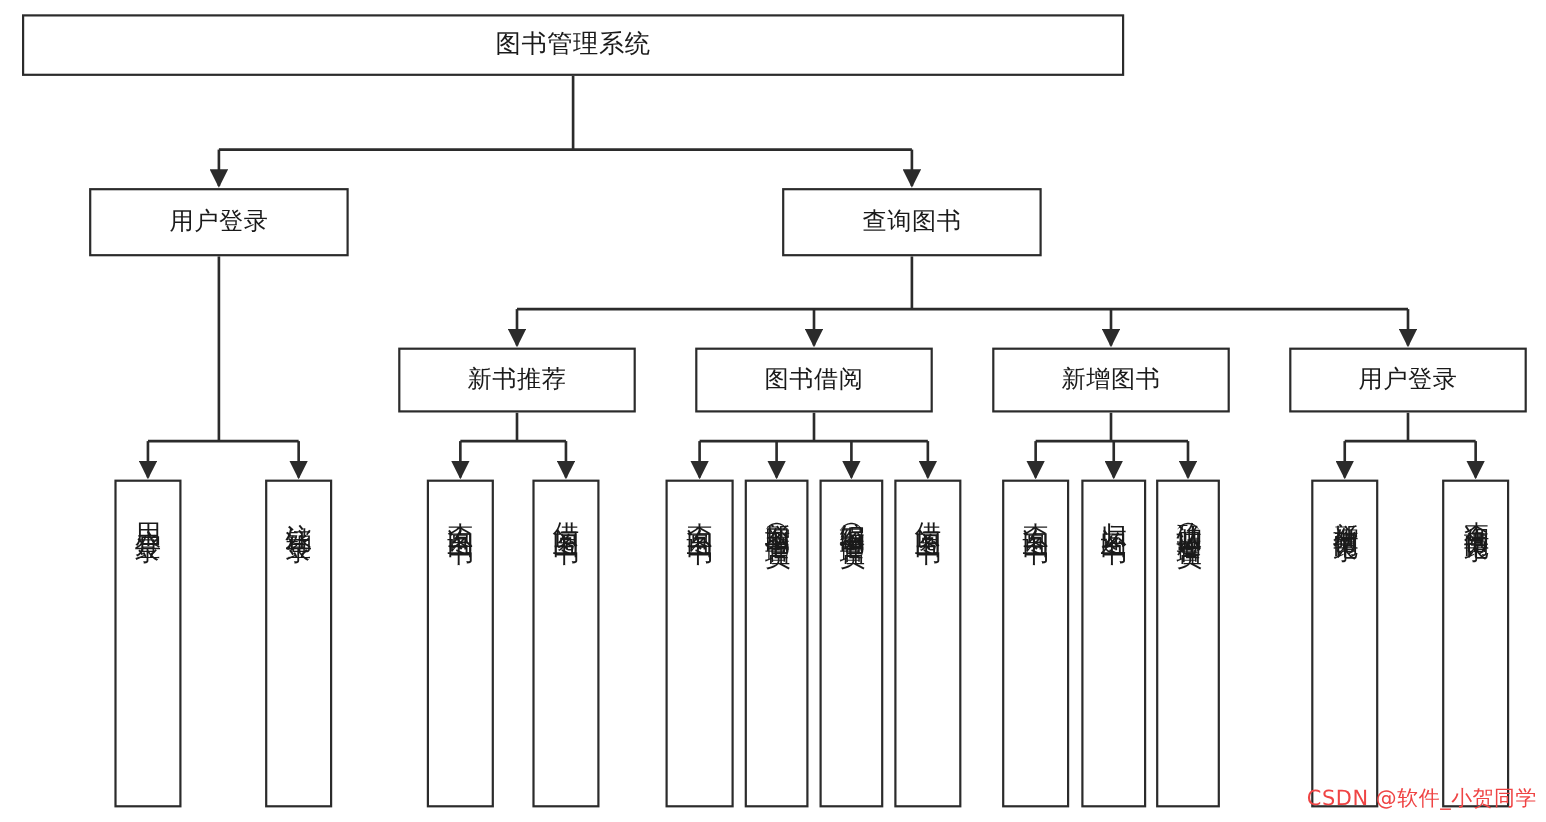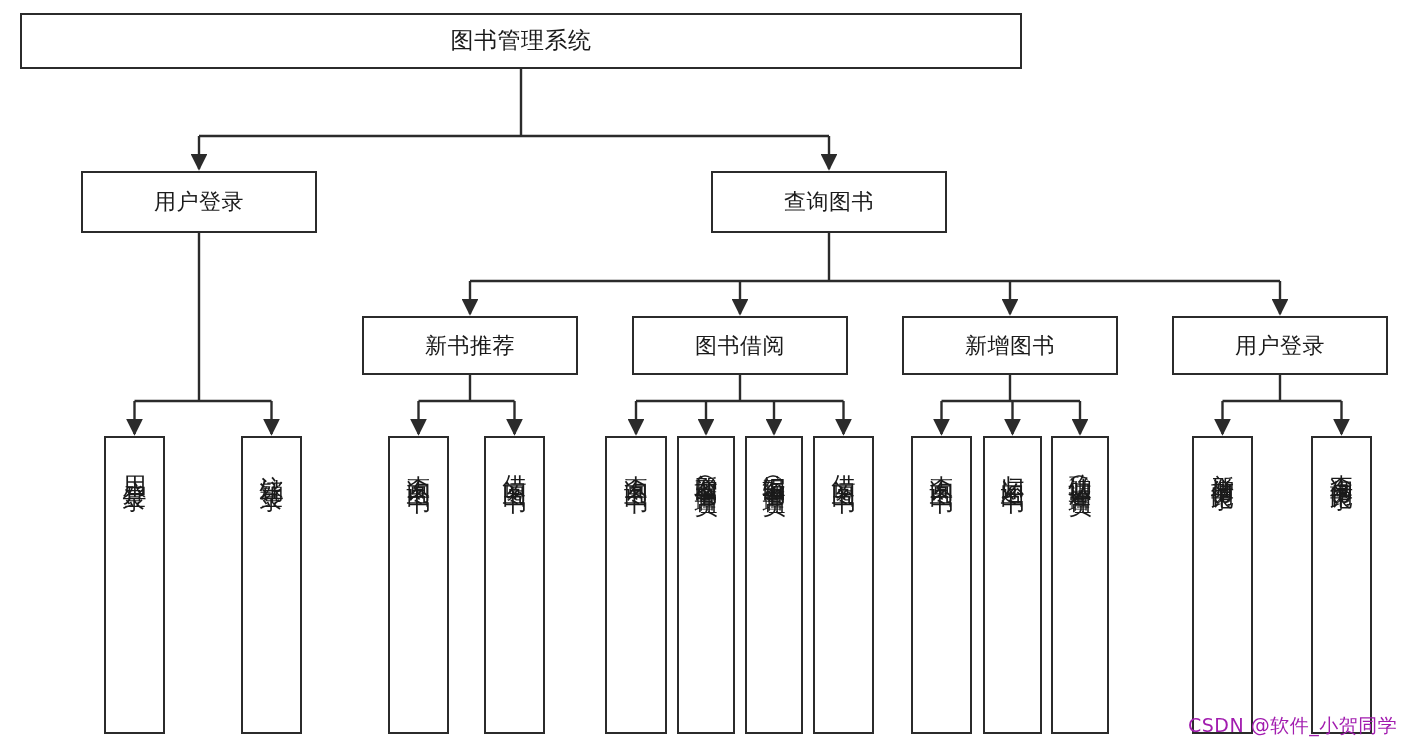--- a/index.html
+++ b/index.html
@@ -52,21 +52,21 @@
     writing-mode:vertical-rl;
     text-orientation:upright;
     font-size:24px;
     line-height:1.0;
     letter-spacing:5px;
     text-align:left;
   }
   .node.v.tall .lbl{ font-size:23px; letter-spacing:3px; }
   .watermark{
     position:absolute;
-    color:#a21caf;
+    color:#ef4444;
     font-size:19px;
     letter-spacing:0.5px;
     white-space:nowrap;
     user-select:none;
   }
 </style>
 </head>
 <body>
 
 <div id="canvas">

